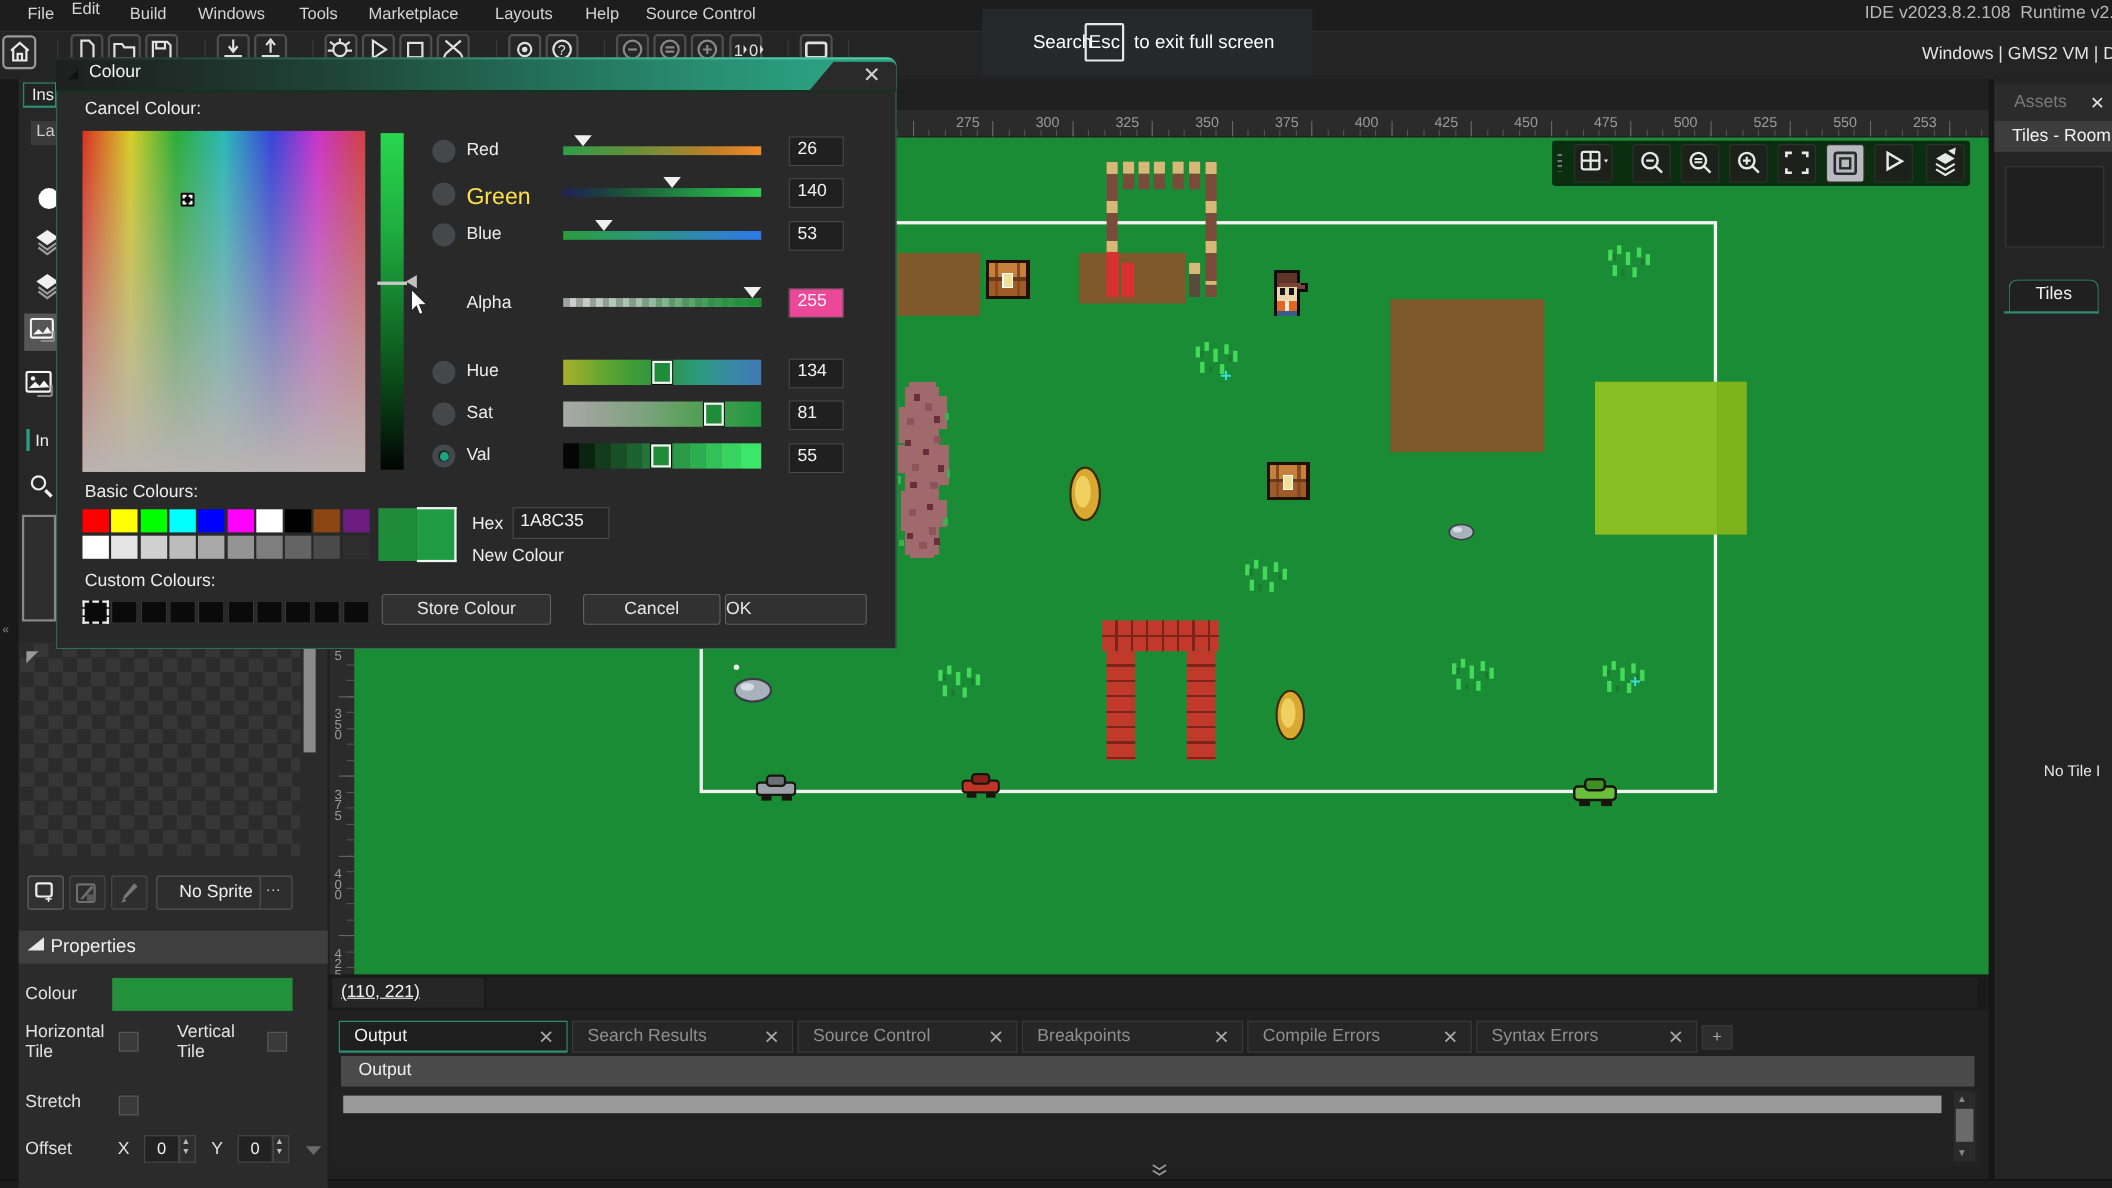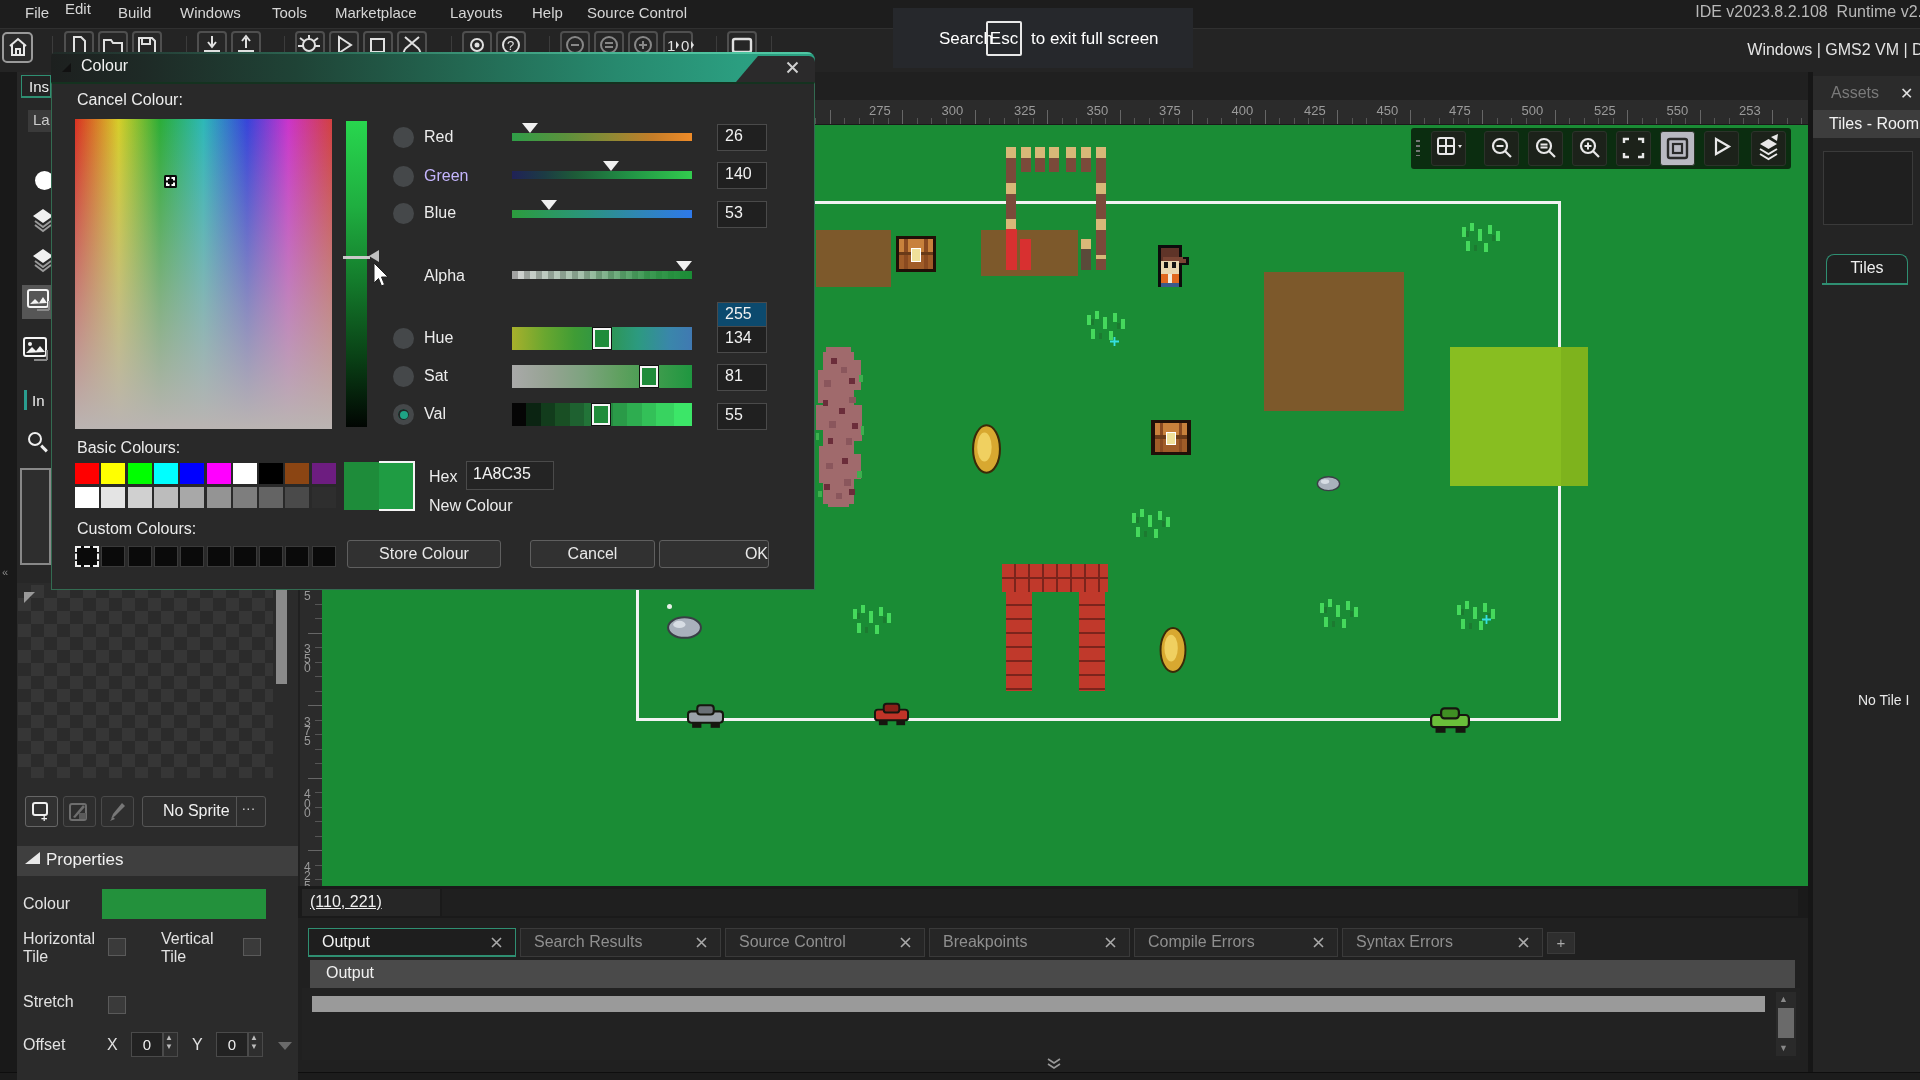--- a/index.html
+++ b/index.html
@@ -799,21 +799,21 @@
   <div class="abs" style="left:318px;top:198px;width:0;height:0;border-top:6px solid transparent;border-bottom:6px solid transparent;border-right:10px solid #c0c0c0;"></div>
 
   <svg class="abs" style="left:322px;top:211px;z-index:60;" width="17" height="26">
         <polygon points="1,0 1,20 5.5,15.5 8.5,23 11.5,21.5 8.5,14 15,14" fill="#fff" stroke="#222" stroke-width="1"></polygon>
       </svg>
 
   <div id="radios">
         <div class="abs" style="left:342px;top:75px;width:21px;height:21px;border-radius:50%;background:#45484a;"></div>
         <div class="abs txt" style="left:373px;top:76px;color:#ececec;font-size:16px;">Red</div>
         <div class="abs" style="left:342px;top:114px;width:21px;height:21px;border-radius:50%;background:#45484a;"></div>
-        <div class="abs txt" style="left:373px;top:115px;color:#c4b5fd;font-size:16px;">Green</div>
+        <div class="abs txt" style="left:373px;top:115px;color:#fde047;font-size:21px;">Green</div>
         <div class="abs" style="left:342px;top:151px;width:21px;height:21px;border-radius:50%;background:#45484a;"></div>
         <div class="abs txt" style="left:373px;top:152px;color:#ececec;font-size:16px;">Blue</div>
         <div class="abs txt" style="left:373px;top:215px;color:#ececec;font-size:16px;">Alpha</div>
         <div class="abs" style="left:342px;top:276px;width:21px;height:21px;border-radius:50%;background:#45484a;"></div>
         <div class="abs txt" style="left:373px;top:277px;color:#ececec;font-size:16px;">Hue</div>
         <div class="abs" style="left:342px;top:314px;width:21px;height:21px;border-radius:50%;background:#45484a;"></div>
         <div class="abs txt" style="left:373px;top:315px;color:#ececec;font-size:16px;">Sat</div>
         <div class="abs" style="left:342px;top:352px;width:21px;height:21px;border-radius:50%;background:#45484a;"></div>
         <div class="abs" style="left:347px;top:357px;width:11px;height:11px;border-radius:50%;background:#1ea385;box-shadow:0 0 0 3px #232525 inset;"></div>
         <div class="abs" style="left:348.5px;top:358.5px;width:8px;height:8px;border-radius:50%;background:#1ea385;"></div>
@@ -831,21 +831,21 @@
         <div class="abs" style="left:625px;top:209px;width:0;height:0;border-left:8px solid transparent;border-right:8px solid transparent;border-top:10px solid #f0f0f0;"></div>
         <div class="abs" style="left:461px;top:275px;width:180px;height:23px;background:linear-gradient(90deg,#a8b02c 0%,#6aa72f 18%,#3f9c35 35%,#2d9447 50%,#2c9a80 70%,#3a86ab 88%,#4079b2 100%);"></div>
         <div class="abs" style="left:461px;top:313px;width:180px;height:23px;background:linear-gradient(90deg,#a9a9a9 0%,#96a393 20%,#7da37f 40%,#5fa05f 60%,#3f9c4d 80%,#1f9740 100%);"></div>
         <div class="abs" style="left:461px;top:351px;width:180px;height:23px;background:linear-gradient(90deg,#050505 0 8%,#0b2412 8% 16%,#123c1c 16% 24%,#194f24 24% 32%,#1e6130 32% 40%,#227438 40% 48%,#268740 48% 56%,#2a9a48 56% 64%,#2ead50 64% 72%,#33c058 72% 80%,#38d360 80% 90%,#3ce668 90% 100%);"></div>
         <div class="abs" style="left:542px;top:276px;width:18px;height:21px;background:#1f8c3a;border:2px solid #f5f5f5;box-shadow:0 0 0 1px #111;"></div>
         <div class="abs" style="left:589px;top:314px;width:18px;height:21px;background:#1f8c3a;border:2px solid #f5f5f5;box-shadow:0 0 0 1px #111;"></div>
         <div class="abs" style="left:541px;top:352px;width:18px;height:21px;background:#1f8c3a;border:2px solid #f5f5f5;box-shadow:0 0 0 1px #111;"></div>
         <div class="abs" style="left:666px;top:72px;width:50px;height:27px;background:#202020;border:1px solid #4a4a4a;color:#f2f2f2;font-size:16px;padding:2px 0 0 7px;">26</div>
         <div class="abs" style="left:666px;top:110px;width:50px;height:27px;background:#202020;border:1px solid #4a4a4a;color:#f2f2f2;font-size:16px;padding:2px 0 0 7px;">140</div>
         <div class="abs" style="left:666px;top:149px;width:50px;height:27px;background:#202020;border:1px solid #4a4a4a;color:#f2f2f2;font-size:16px;padding:2px 0 0 7px;">53</div>
-        <div class="abs" style="left:666px;top:210px;width:50px;height:27px;background:#0c4a6e;border:1px solid #4a4a4a;color:#f2f2f2;font-size:16px;padding:2px 0 0 7px;margin-top:40px;">255</div>
+        <div class="abs" style="left:666px;top:210px;width:50px;height:27px;background:#ec4899;border:1px solid #4a4a4a;color:#f2f2f2;font-size:16px;padding:2px 0 0 7px;">255</div>
         <div class="abs" style="left:666px;top:274px;width:50px;height:27px;background:#202020;border:1px solid #4a4a4a;color:#f2f2f2;font-size:16px;padding:2px 0 0 7px;">134</div>
         <div class="abs" style="left:666px;top:312px;width:50px;height:27px;background:#202020;border:1px solid #4a4a4a;color:#f2f2f2;font-size:16px;padding:2px 0 0 7px;">81</div>
         <div class="abs" style="left:666px;top:351px;width:50px;height:27px;background:#202020;border:1px solid #4a4a4a;color:#f2f2f2;font-size:16px;padding:2px 0 0 7px;">55</div>
       </div>
 
   <div class="abs txt" style="left:26px;top:387px;color:#ececec;font-size:16px;">Basic Colours:</div>
   <div id="basics">
         <div class="abs" style="left:24px;top:411px;width:24px;height:21px;background:#ff0000;"></div>
         <div class="abs" style="left:24px;top:434.5px;width:24px;height:21px;background:#ffffff;"></div>
         <div class="abs" style="left:50.3px;top:411px;width:24px;height:21px;background:#ffff00;"></div>
@@ -883,15 +883,15 @@
         <div class="abs" style="left:129.2px;top:494px;width:24px;height:21px;background:#0a0a0a;border:1px solid #3a3a3a;"></div>
         <div class="abs" style="left:155.5px;top:494px;width:24px;height:21px;background:#0a0a0a;border:1px solid #3a3a3a;"></div>
         <div class="abs" style="left:181.8px;top:494px;width:24px;height:21px;background:#0a0a0a;border:1px solid #3a3a3a;"></div>
         <div class="abs" style="left:208.1px;top:494px;width:24px;height:21px;background:#0a0a0a;border:1px solid #3a3a3a;"></div>
         <div class="abs" style="left:234.4px;top:494px;width:24px;height:21px;background:#0a0a0a;border:1px solid #3a3a3a;"></div>
         <div class="abs" style="left:260.70000000000005px;top:494px;width:24px;height:21px;background:#0a0a0a;border:1px solid #3a3a3a;"></div>
       </div>
 
   <div class="abs" style="left:296px;top:488px;width:154px;height:28px;background:#313131;border:1px solid #5f5f5f;border-radius:3px;color:#e8e8e8;font-size:16px;text-align:center;line-height:26px;">Store Colour</div>
   <div class="abs" style="left:479px;top:488px;width:125px;height:28px;background:#313131;border:1px solid #5f5f5f;border-radius:3px;color:#e8e8e8;font-size:16px;text-align:center;line-height:26px;">Cancel</div>
-  <div class="abs" style="left:608px;top:488px;width:110px;height:28px;background:#313131;border:1px solid #5f5f5f;border-radius:3px;color:#e8e8e8;font-size:16px;text-align:right;line-height:26px;">OK</div>
+  <div class="abs" style="left:608px;top:488px;width:129px;height:28px;background:#313131;border:1px solid #5f5f5f;border-radius:3px;color:#e8e8e8;font-size:16px;text-align:left;line-height:26px;">OK</div>
 </div>
 
 </div>
 </body></html>

